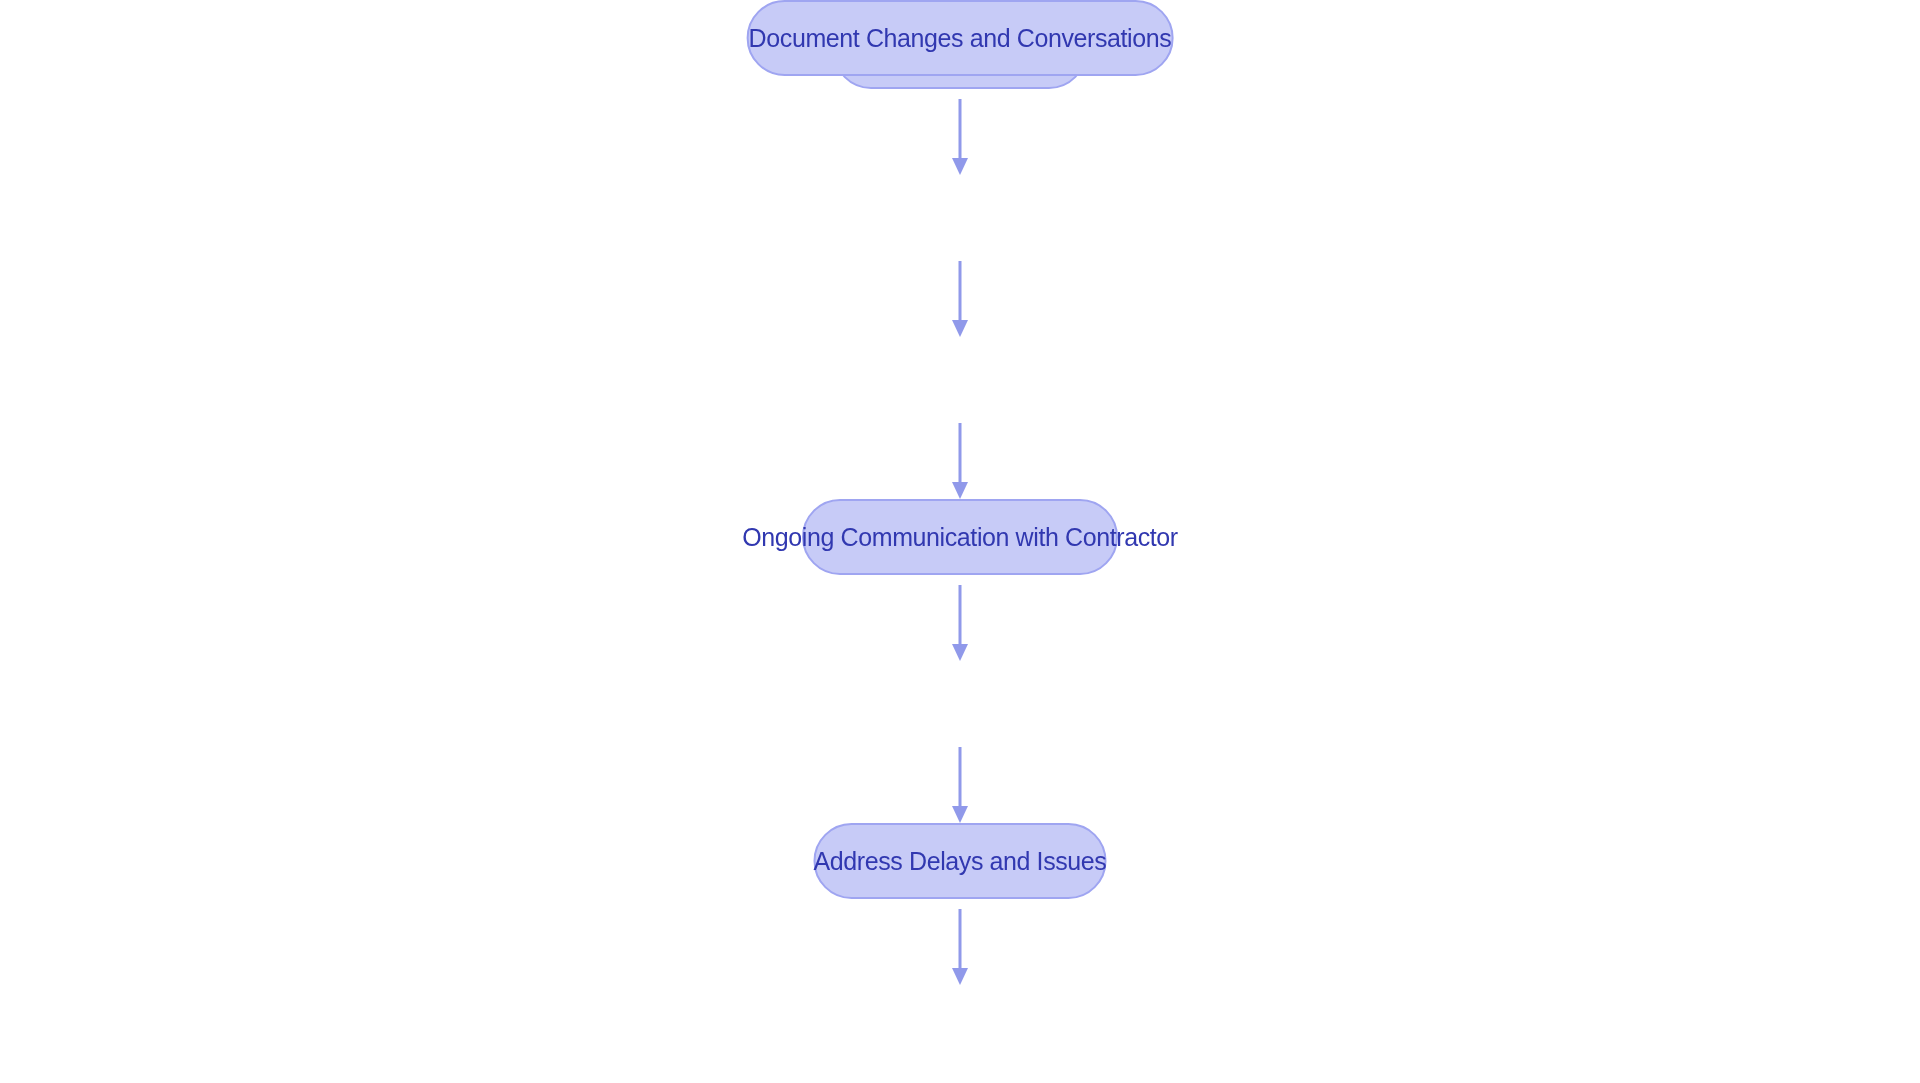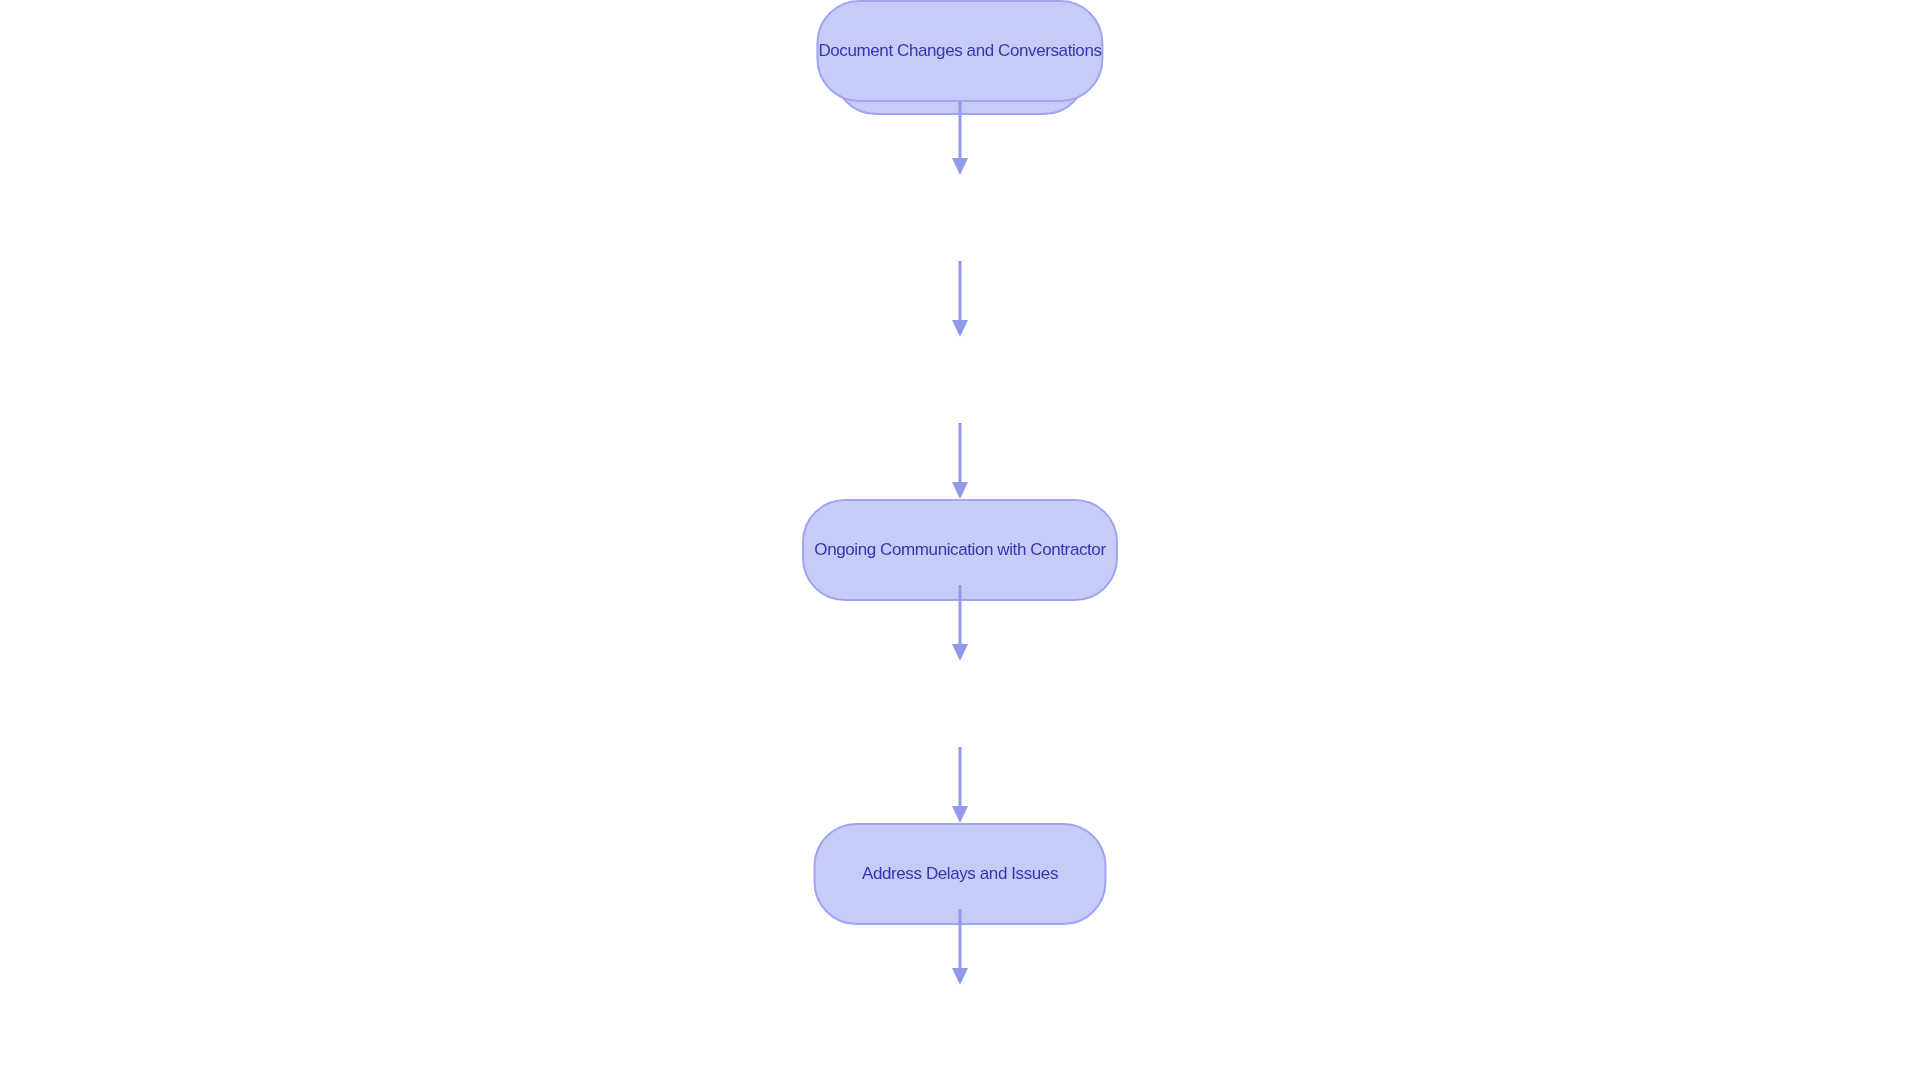--- a/index.html
+++ b/index.html
@@ -16,29 +16,29 @@
     width: 1920px;
     height: 1083px;
     background: var(--bg);
     font-family: "Liberation Sans", sans-serif;
     overflow: hidden;
   }
   .node {
     position: absolute;
     left: 50%;
     transform: translateX(-50%);
-    height: 102px;
+    height: 76px;
     border-radius: 43px;
     background: var(--node-fill);
     border: 2px solid var(--node-border);
     display: flex;
     align-items: center;
     justify-content: center;
     color: var(--node-text);
-    font-size: 17px;
+    font-size: 25px;
     letter-spacing: -0.4px;
     white-space: nowrap;
   }
   .node:nth-of-type(1) { top: 13px;  width: 254px; }
   .node:nth-of-type(2) { top: 175px; width: 239px; }
   .node:nth-of-type(3) { top: 337px; width: 466px; }
   .node:nth-of-type(4) { top: 499px; width: 316px; }
   .node:nth-of-type(5) { top: 646px; width: 222px; }
   .node:nth-of-type(6) { top: 823px; width: 293px; }
   .node:nth-of-type(7) { top: 985px; width: 430px; text-align: center; }

